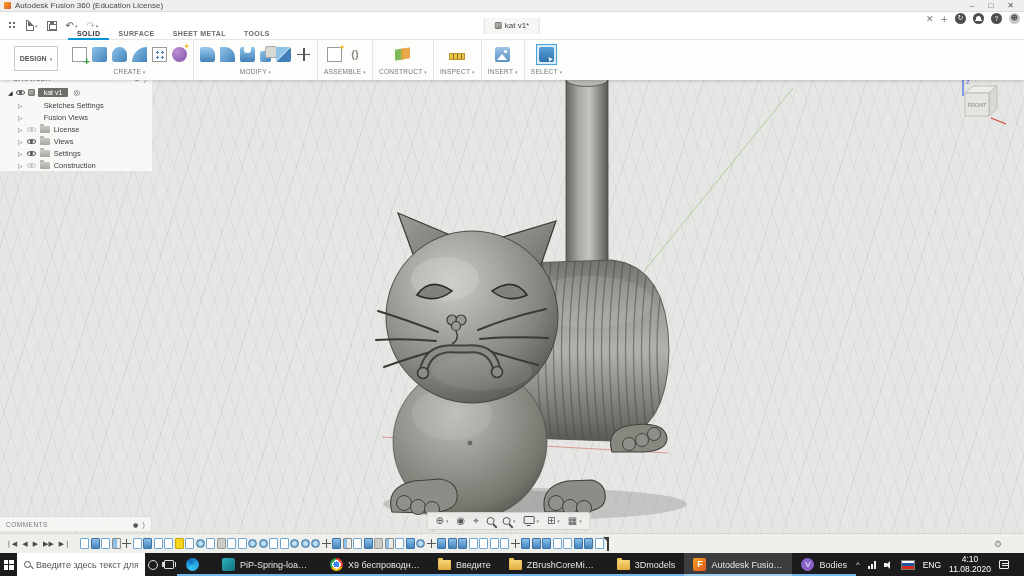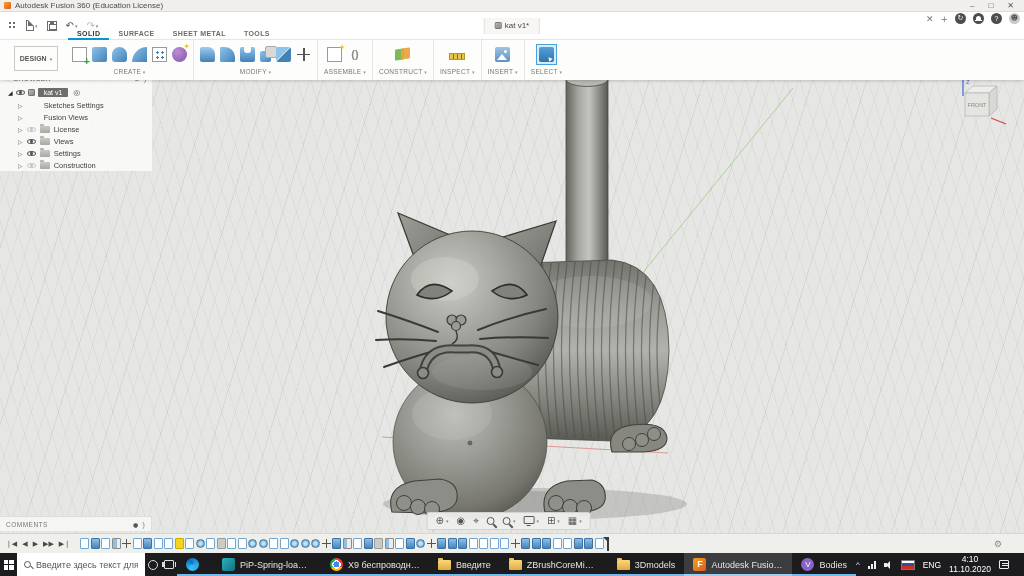--- a/index.html
+++ b/index.html
@@ -672,18 +672,18 @@
       </span>
     <span class="i-speaker"></span>
     <span class="i-flag">
         <i></i>
         <i></i>
         <i></i>
       </span>
     <span class="tray-lang">ENG</span>
     <div class="tray-clock">
       <div>4:10</div>
-      <div>11.10.2020</div>
+      <div>11.08.2020</div>
     </div>
     <span class="i-notif"></span>
     <span class="show-desktop"></span>
   </div>
 </div>
 
 </body></html>

